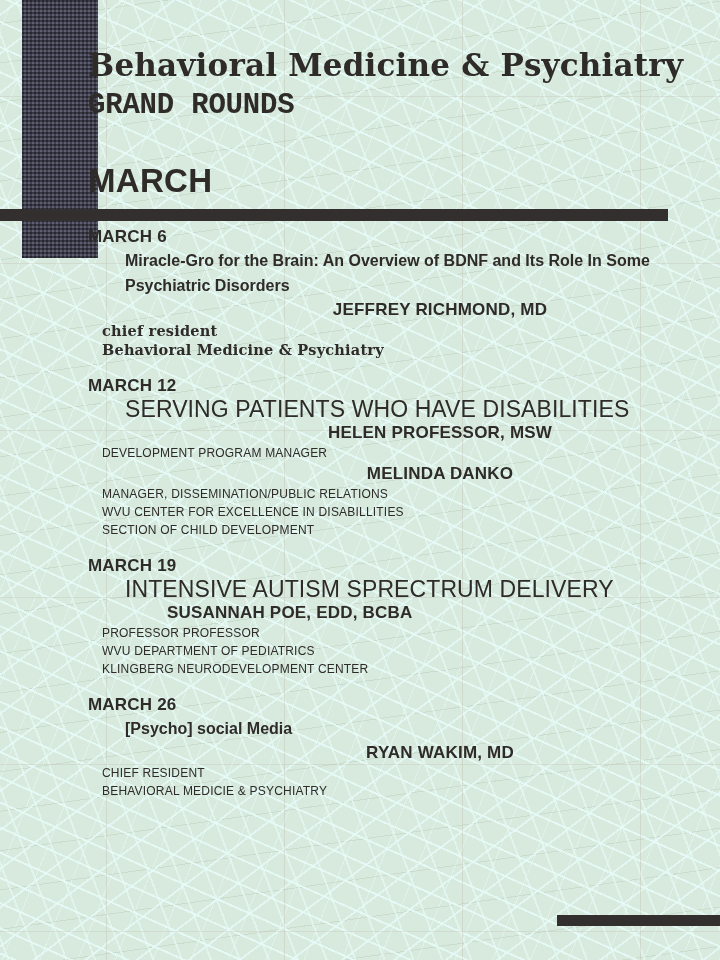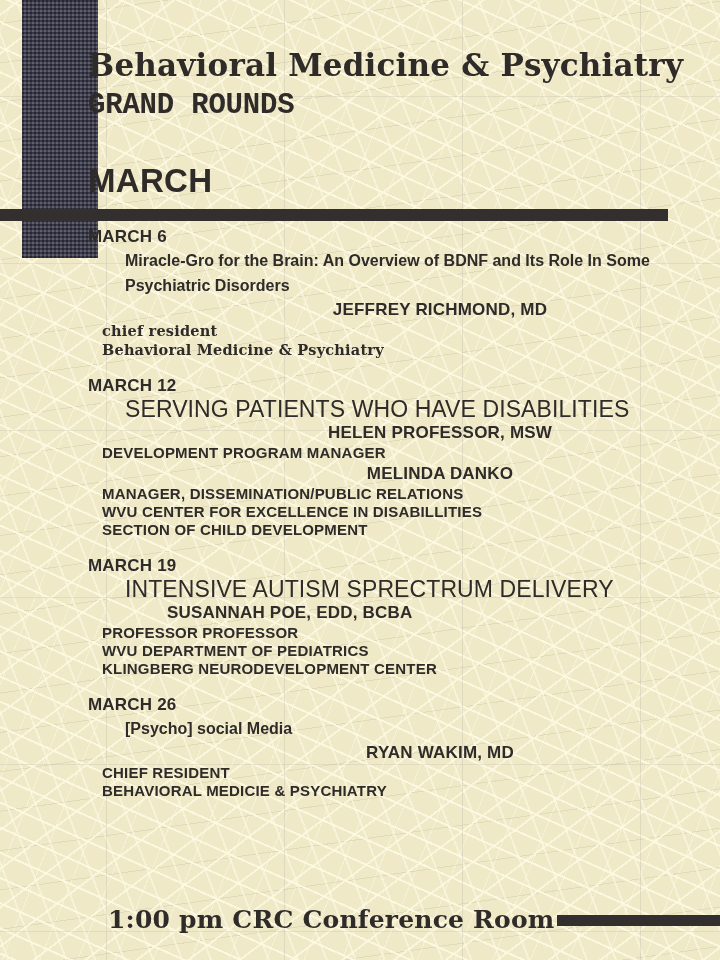--- a/index.html
+++ b/index.html
@@ -14,21 +14,21 @@
     background: #eceade;
     font-family: "Liberation Sans", sans-serif;
     -webkit-font-smoothing: antialiased;
   }
 
   
   #poster {
     position: relative;
     width: 720px;
     height: 960px;
-    background-color: #fde047;
+    background-color: #5eead4;
     overflow: hidden;
   }
 
   
   .paper-texture {
     position: absolute;
     inset: 0;
     pointer-events: none;
     background-color: #edebdf;
     background-image:
@@ -169,22 +169,22 @@
   }
   .speaker {
     font-family: "Liberation Sans", sans-serif;
     font-weight: bold;
     font-size: 17px;
     line-height: 23px;
     letter-spacing: 0.2px;
   }
   .affil {
     font-family: "Liberation Sans", sans-serif;
-    font-weight: bold;
-    font-size: 15px;
+    font-weight: normal;
+    font-size: 12px;
     line-height: 18px;
     letter-spacing: 0.2px;
   }
   .affil.serif-caps {
     font-family: "DejaVu Serif", serif;
     font-weight: bold;
     font-size: 14.5px;
     line-height: 19px;
   }
 
@@ -256,17 +256,16 @@
       </div>
       <div class="entry">
         <div class="entry-date ink">MARCH 26</div>
         <div class="entry-topic i1 ink serif-caps">[Psycho] social Media</div>
         <div class="speaker ink i2">RYAN WAKIM, MD</div>
         <div class="affil i3 ink">CHIEF RESIDENT</div>
         <div class="affil i3 ink">BEHAVIORAL MEDICIE &amp; PSYCHIATRY</div>
       </div>
     </div>
 
-  <div id="footer-text" class="ink">1:00 pm CRC Conference Room</div>
 
   <div id="footer-rule"></div>
 
 </div>
 
 </body></html>

